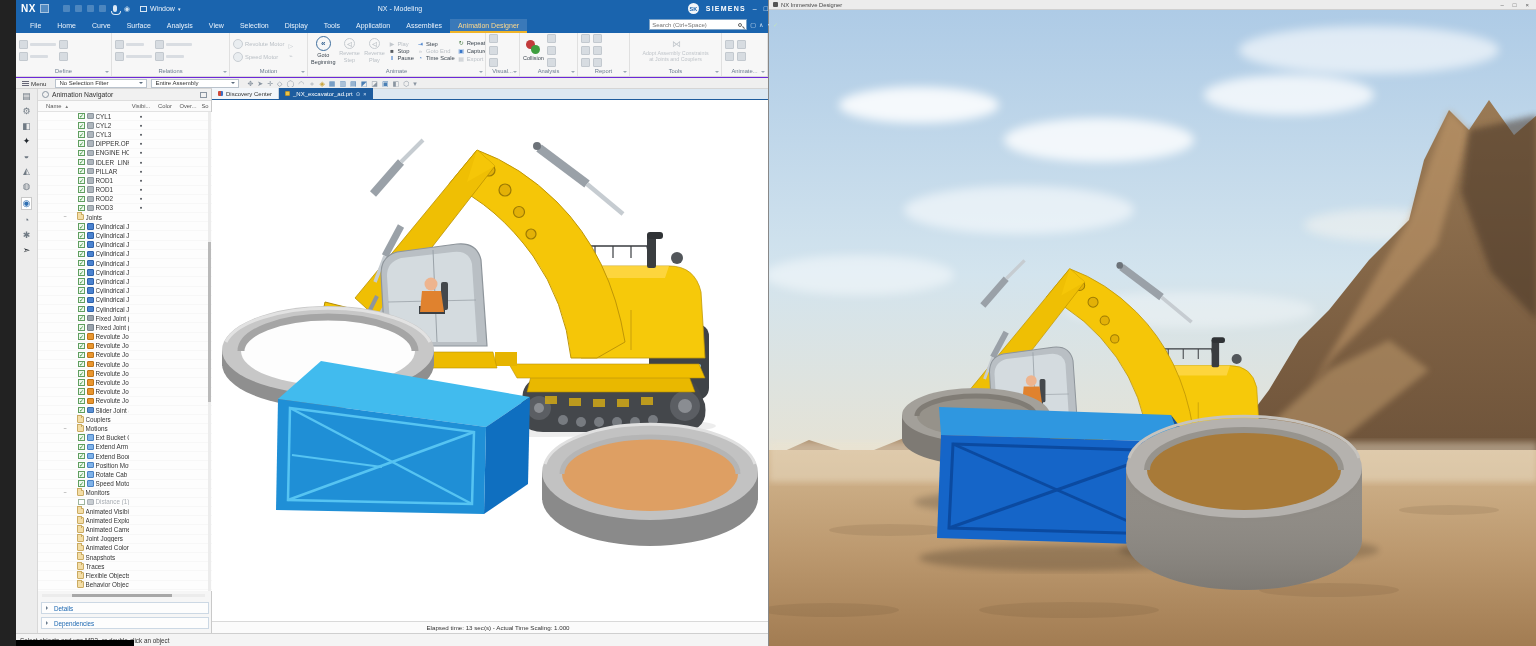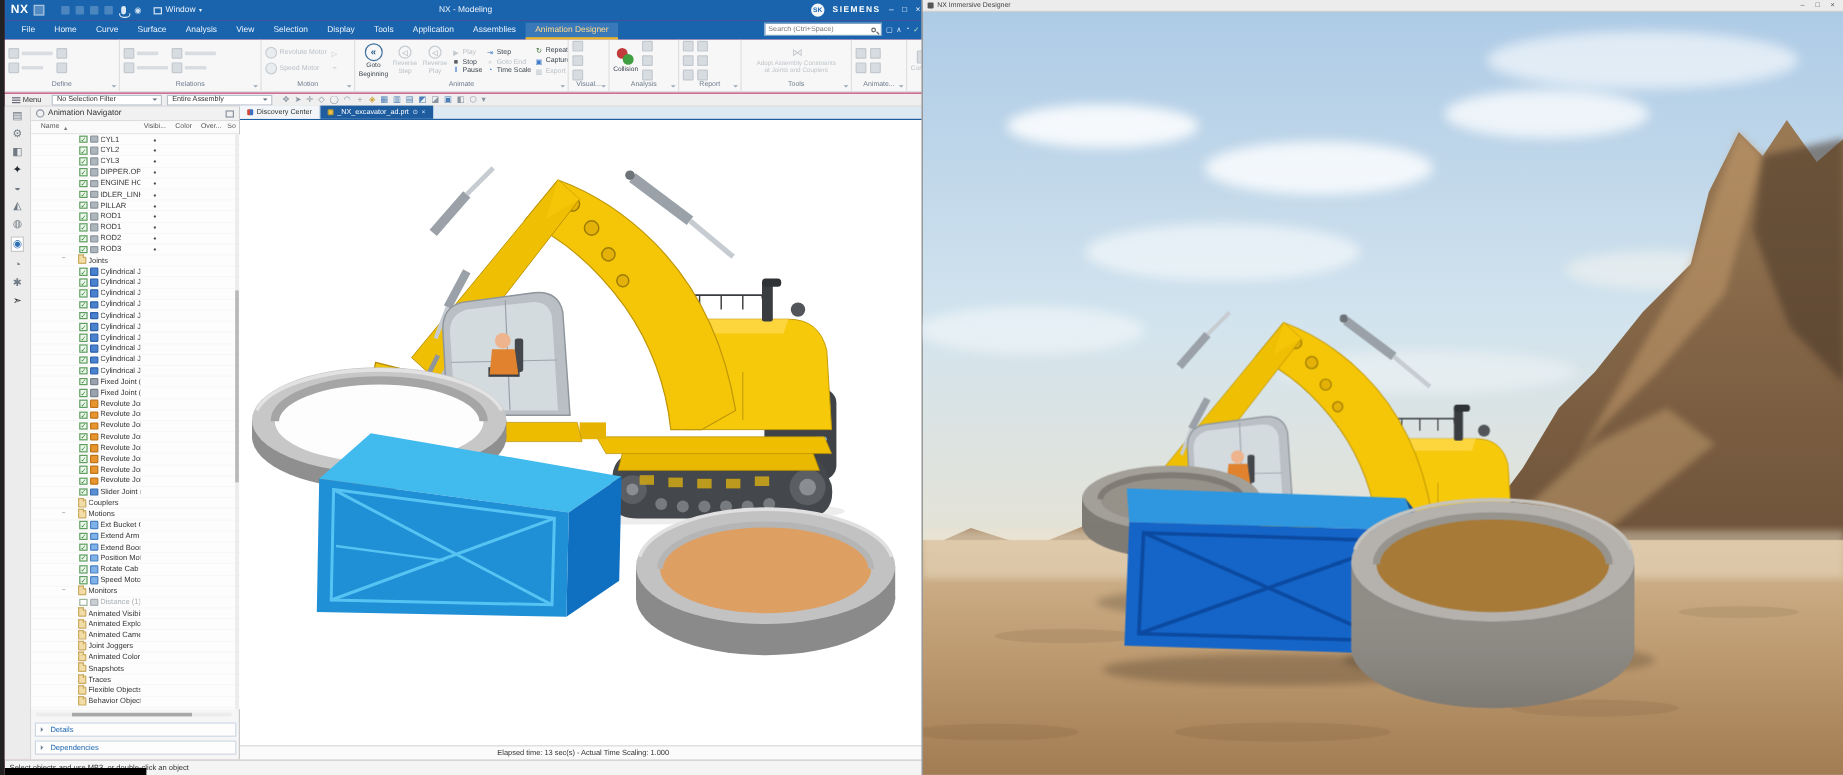--- a/index.html
+++ b/index.html
@@ -1,19 +1,19 @@
 <!DOCTYPE html>
 <html><head>
 <meta charset="utf-8">
 <style>
   html,body{margin:0;padding:0;background:#000;}
   *{box-sizing:border-box;font-family:"Liberation Sans",sans-serif;}
   .stage{position:relative;width:1536px;height:646px;background:#222;overflow:hidden;}
   
-  .nx{position:absolute;left:4px;top:0;width:768px;height:646px;background:#be185d;}
+  .nx{position:absolute;left:16px;top:0;width:768px;height:646px;background:#6d28d9;}
   .titlebar{position:absolute;left:0;top:0;width:768px;height:17px;background:#1a64ae;color:#fff;display:flex;align-items:center;font-size:7px;}
   .nx-logo{font-weight:bold;font-size:10px;margin:0 4px 0 5px;letter-spacing:.5px;}
   .logo-box{width:9px;height:9px;background:rgba(255,255,255,.25);border:1px solid rgba(255,255,255,.5);margin-right:14px;}
   .qat{display:flex;gap:5px;align-items:center;margin-right:10px;}
   .qat .qi{width:7px;height:7px;background:rgba(255,255,255,.22);border-radius:1px;}
   .mic{width:4px;height:7px;background:#dce9f5;border-radius:2px;position:relative;margin:0 2px;}
   .mic::after{content:"";position:absolute;left:-2px;top:6px;width:8px;height:3px;border:1px solid #dce9f5;border-top:none;border-radius:0 0 4px 4px;}
   .eyeg{color:#cfe2f2;font-size:7px;}
   .win-menu{display:flex;align-items:center;gap:3px;color:#eaf2fa;}
   .win-menu .wbox{width:7px;height:6px;border:1px solid #d7e6f4;}

